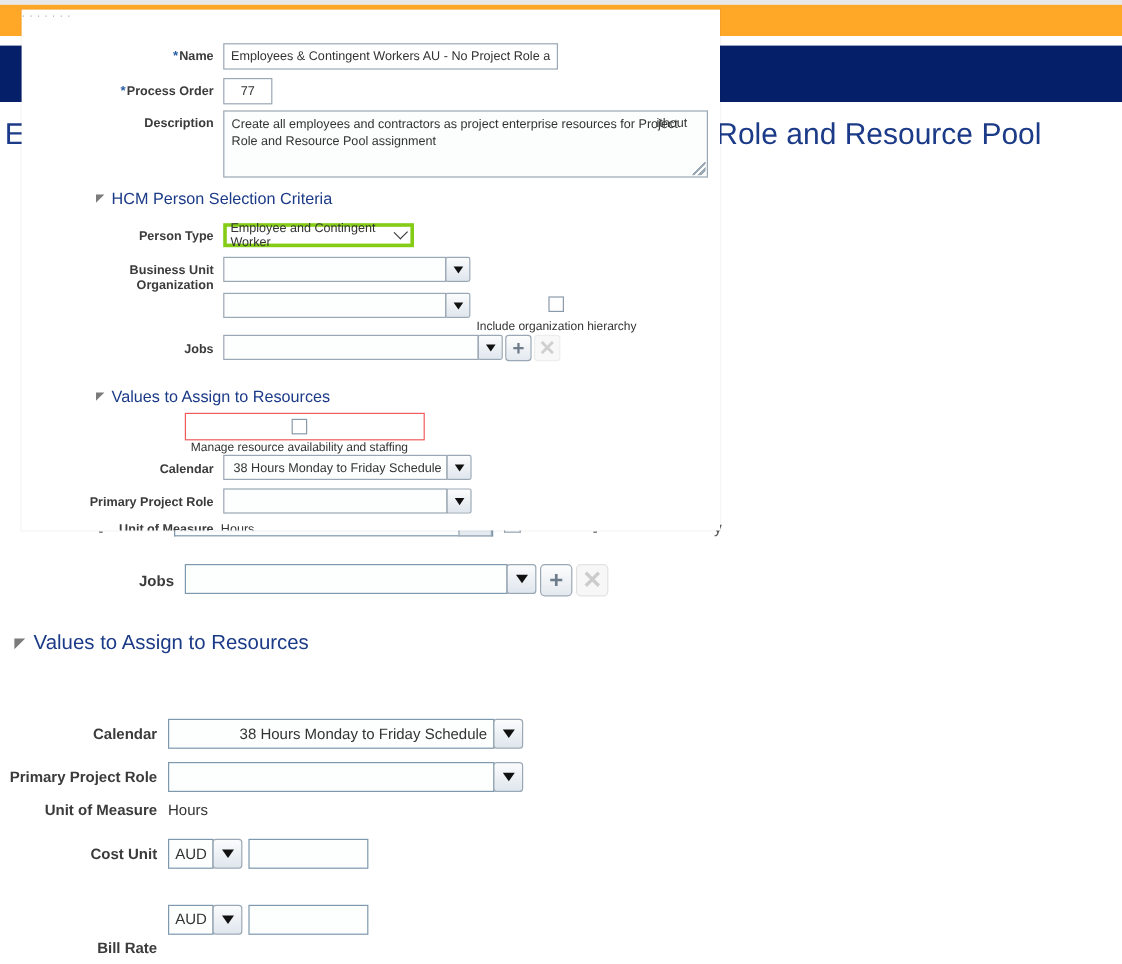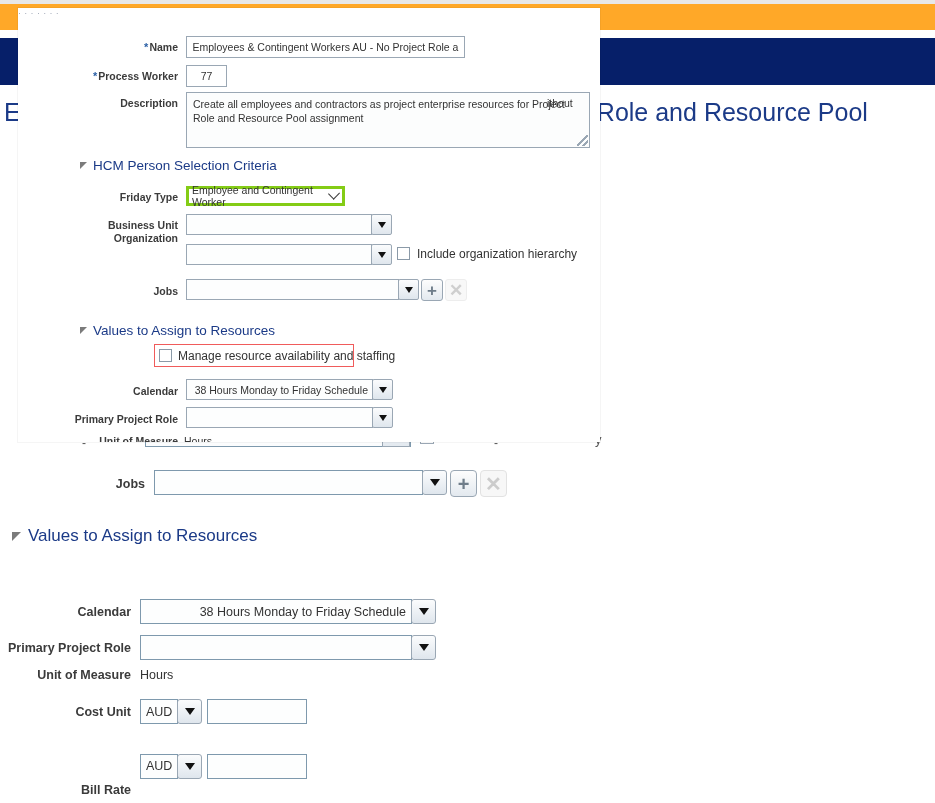--- a/index.html
+++ b/index.html
@@ -167,21 +167,21 @@
     background:linear-gradient(#fdfdfd,#e3e9ef);
     display:flex;align-items:center;justify-content:center;
     color:#6f7d8a;font-size:17px;font-weight:bold;line-height:1;
   }
   .ov-x{border-color:#ededed;background:#f8f8f8;color:#cfcfcf;}
 
   .cb{
     width:13px;height:13px;box-sizing:border-box;
     border:1px solid #8b9aa8;background:#fff;flex:none;
   }
-  .cb-row{position:absolute;display:flex;align-items:flex-start;gap:7px;font-size:12px;color:#333;}
+  .cb-row{position:absolute;display:flex;align-items:center;gap:7px;font-size:10px;color:#333;flex-direction:column;}
 
   .redbox{
     position:absolute;box-sizing:border-box;
     border:1.5px solid #F05B5B;
   }
 
   .static-val{position:absolute;font-size:10.5px;color:#333;}
 
   
   .bg-static{position:absolute;font-size:12.5px;color:#333;}
@@ -278,37 +278,37 @@
 <div id="overlay">
 
   <div class="ov-topfrag">· ·  ·    ·      ·        ·          ·</div>
 
   <div class="ov-lbl" style="left:60px;top:33px;width:100px;">
     <span class="req">*</span><span>Name</span>
   </div>
   <div class="ov-input center" style="left:168px;top:28px;width:279px;height:22px;">Employees &amp; Contingent Workers AU - No Project Role a</div>
 
   <div class="ov-lbl" style="left:60px;top:62px;width:100px;">
-    <span class="req">*</span><span>Process Worker</span>
+    <span class="req">*</span><span>Process Order</span>
   </div>
   <div class="ov-input center" style="left:168px;top:57px;width:41px;height:22px;">77</div>
 
   <div class="ov-lbl" style="left:60px;top:89px;width:100px;">Description</div>
   <div class="ov-textarea" style="left:168px;top:84px;width:404px;height:56px;">
     <span>Create all employees and contractors as project enterprise resources for Project Role and Resource Pool assignment</span>
     <span class="grip"></span>
   </div>
   <div class="static-val" style="left:529px;top:89px;">ithout</div>
 
   <div class="ov-head" style="left:62px;top:150px;">
     <span class="tri"></span>
     <span>HCM Person Selection Criteria</span>
   </div>
 
-  <div class="ov-lbl" style="left:60px;top:183px;width:100px;">Friday Type</div>
+  <div class="ov-lbl" style="left:60px;top:183px;width:100px;">Person Type</div>
   <div class="ov-select" style="left:168px;top:178px;width:159px;">
     <span>Employee and Contingent Worker</span>
     <span class="chev"></span>
   </div>
 
   <div class="ov-lbl" style="left:50px;top:211px;width:110px;">Business Unit</div>
   <div class="ov-lov" style="left:168px;top:206px;width:206px;">
     <div class="fld"></div>
     <div class="btn">
       <span class="caret"></span>

